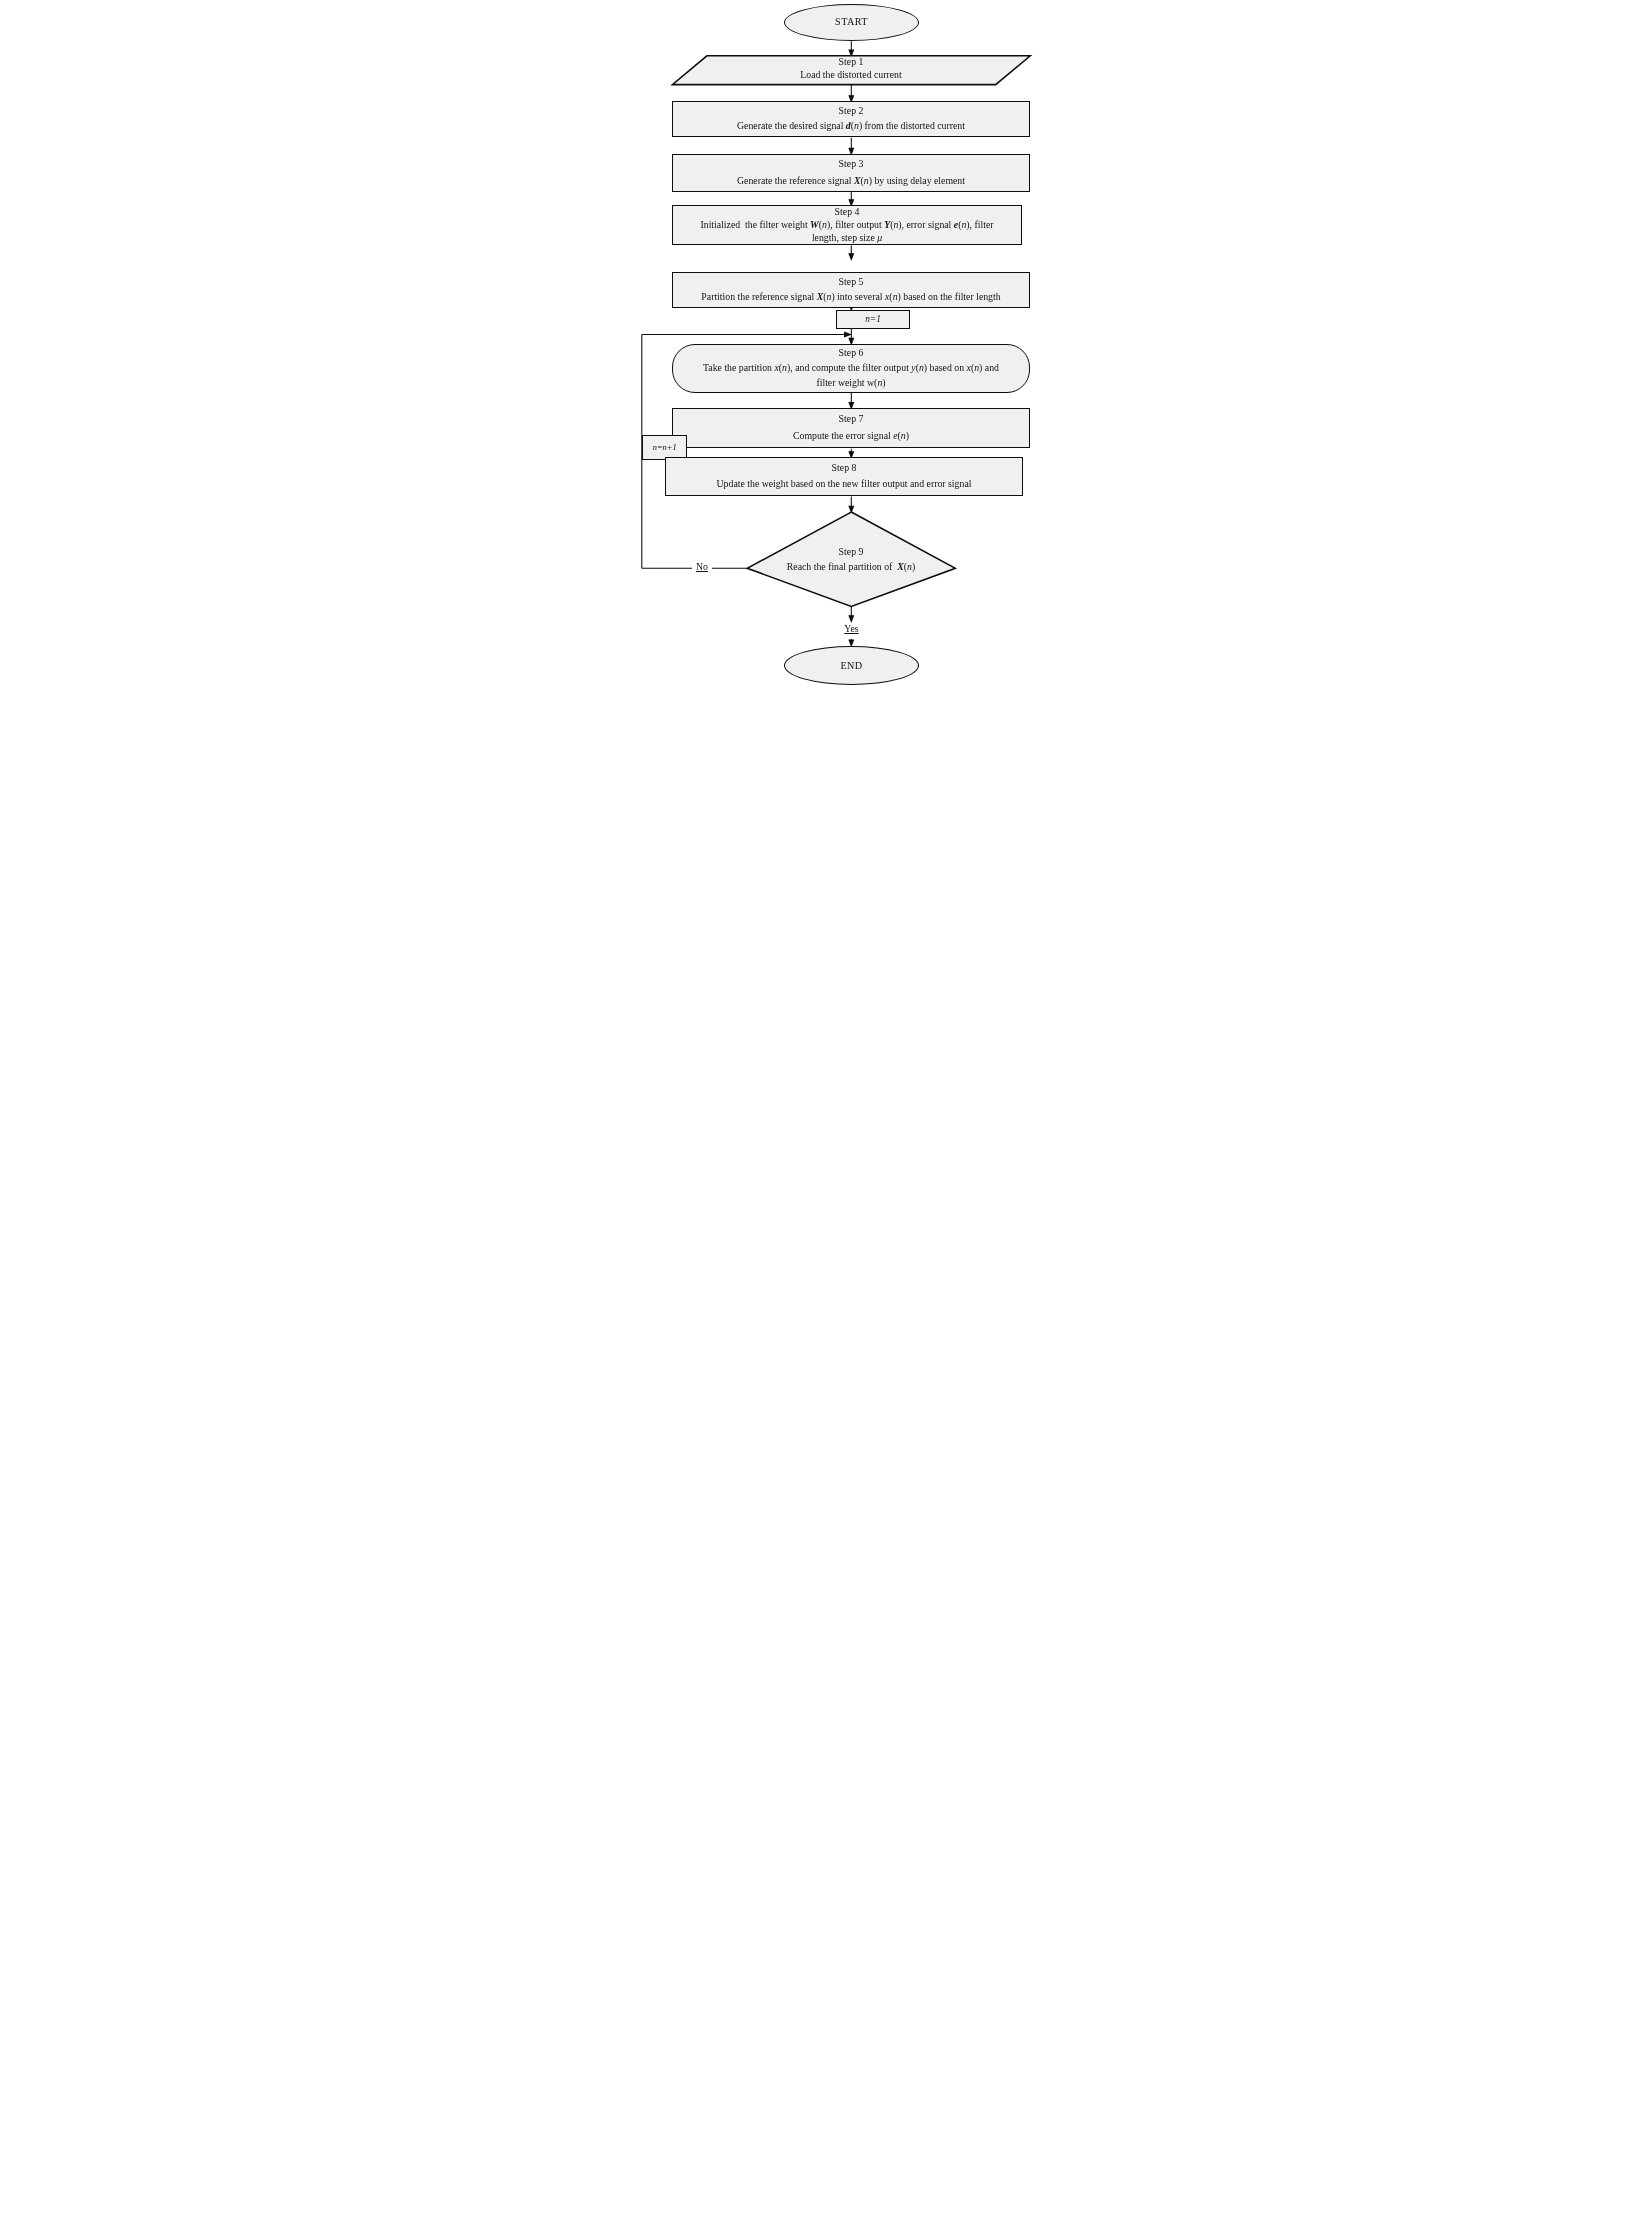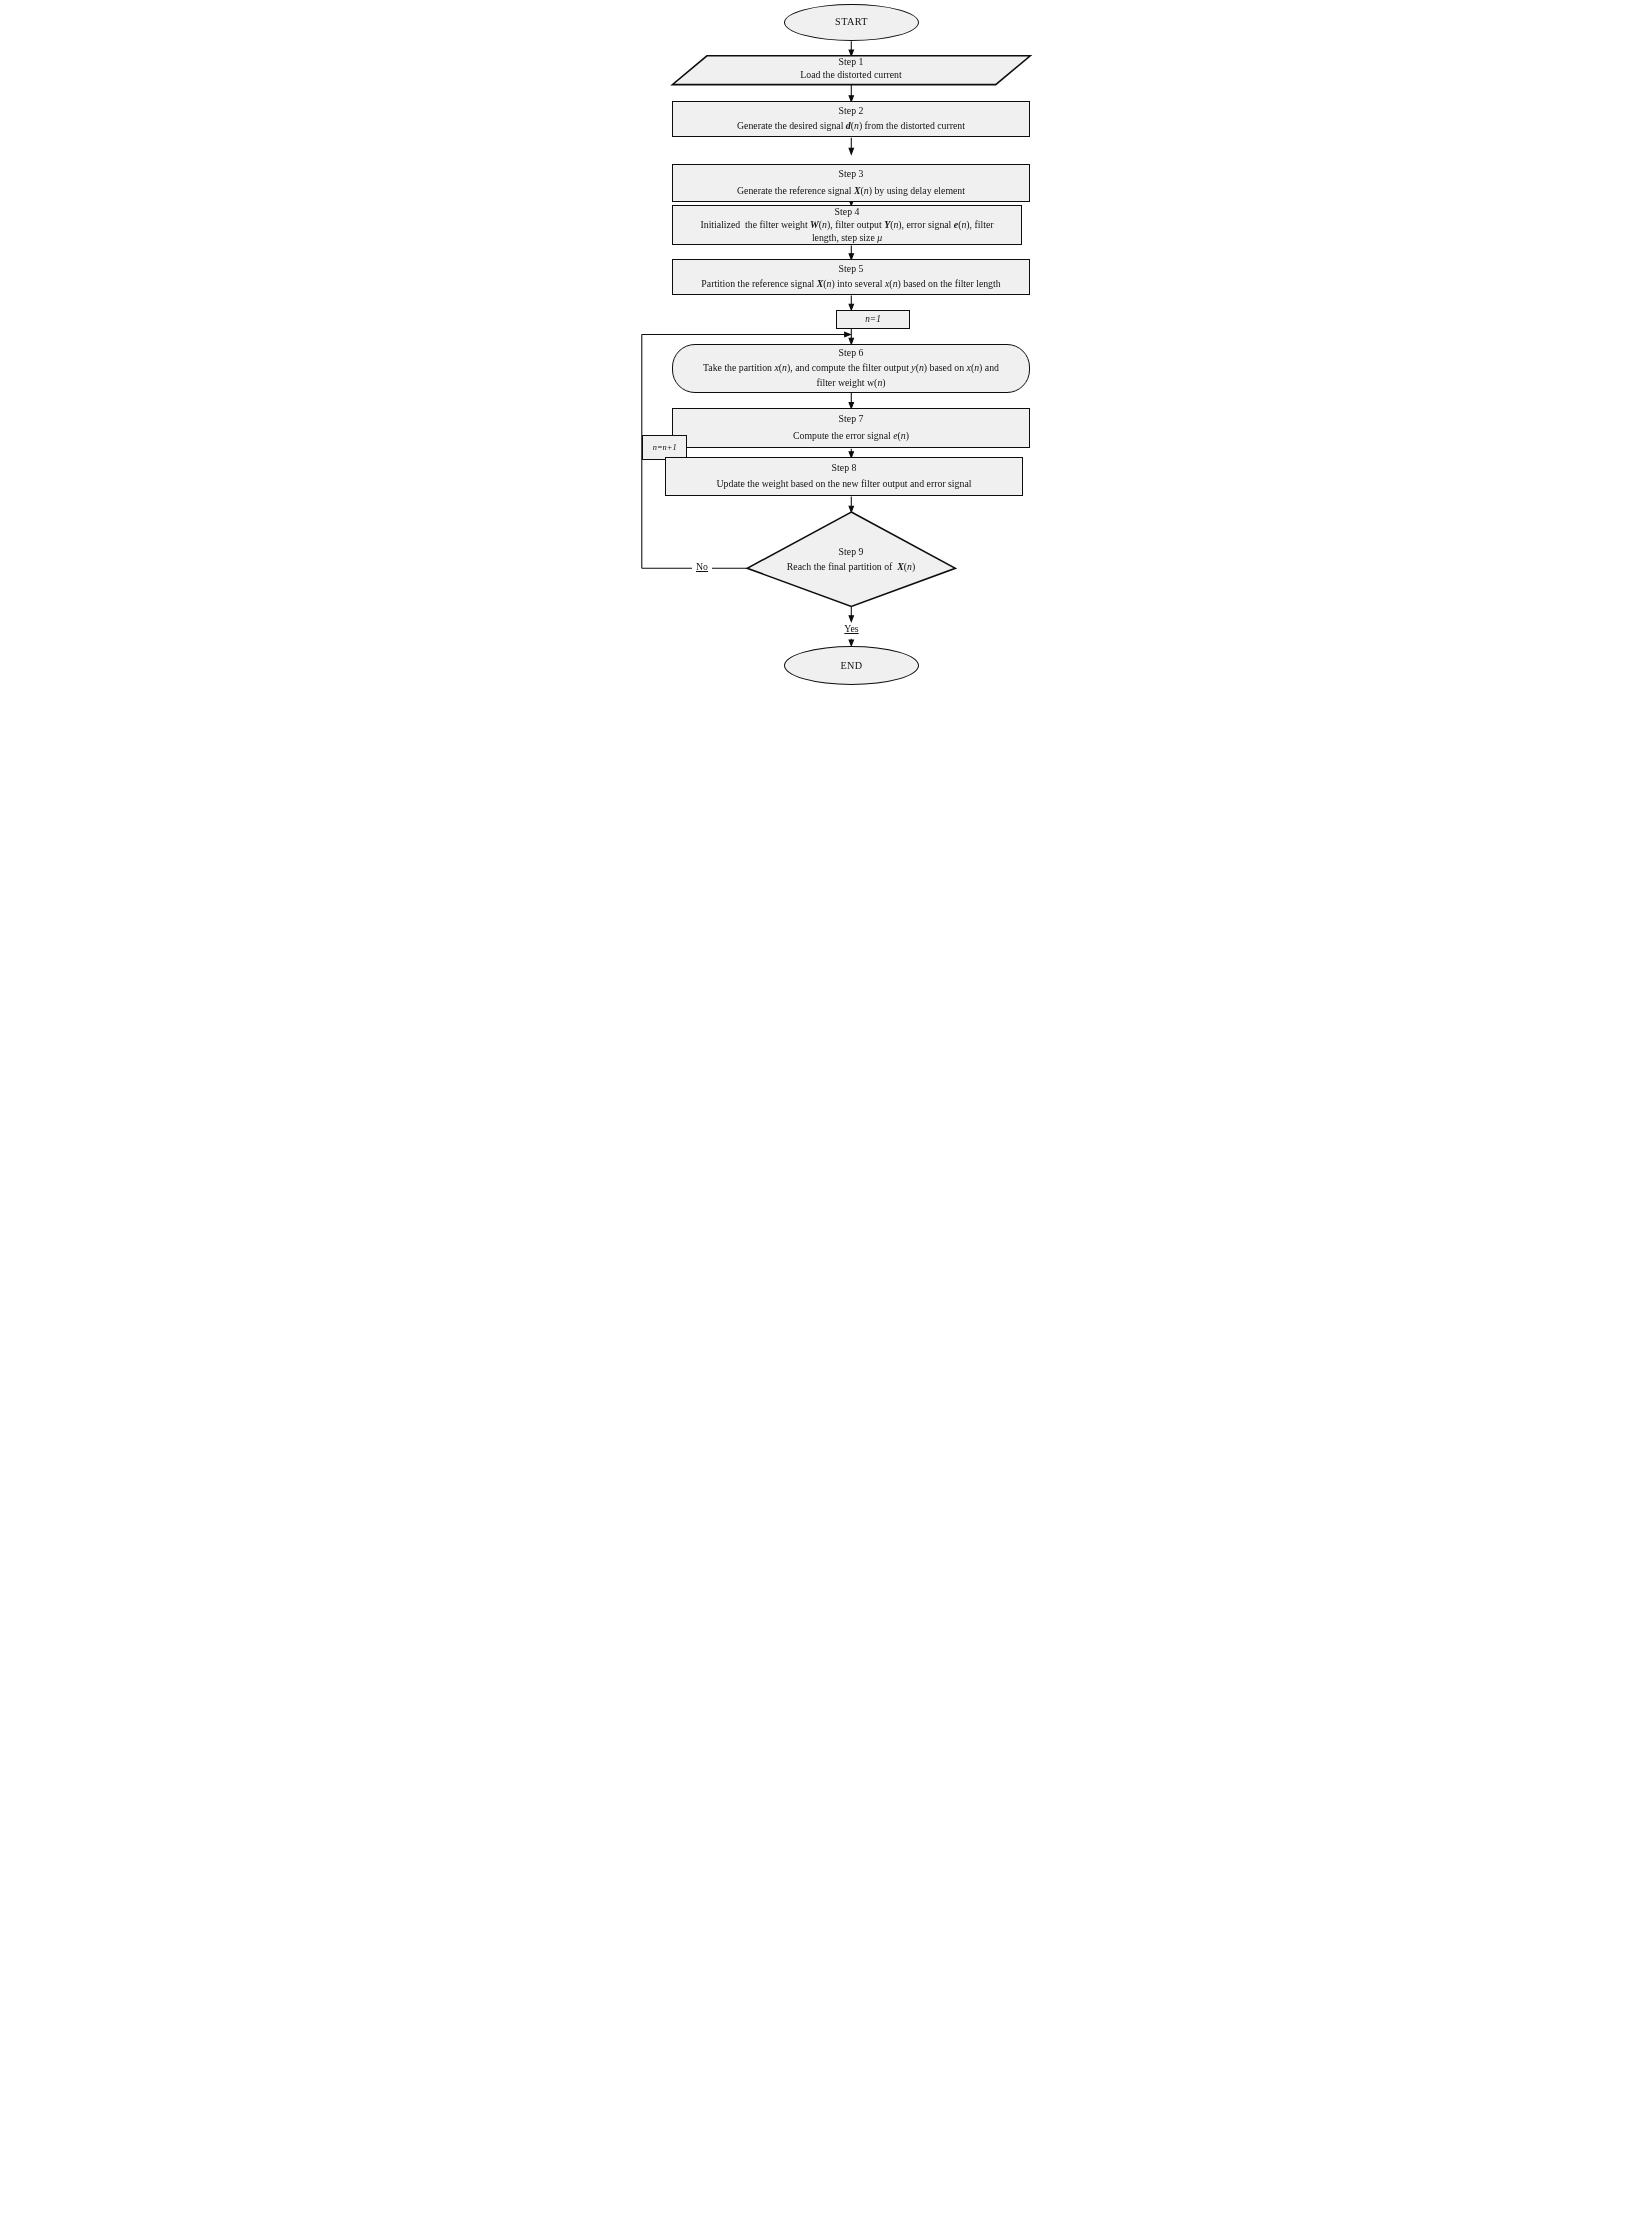--- a/index.html
+++ b/index.html
@@ -78,32 +78,32 @@
   <div class="node plain" id="n-step1" style="left:59px;top:56px;width:358px;height:26.6px;">
     <div class="title">Step 1</div>
     <div class="line"><span class="s-n">Load the distorted current</span></div>
   </div>
 
   <div class="node" id="n-step2" style="left:59px;top:101px;width:358px;height:36px;">
     <div class="title">Step 2</div>
     <div class="line"><span class="s-n">Generate the desired signal </span><span class="s-b">d</span><span class="s-n">(</span><span class="s-i">n</span><span class="s-n">)</span><span class="s-n"> from the distorted current</span></div>
   </div>
 
-  <div class="node" id="n-step3" style="left:59px;top:164px;width:358px;height:38px;">
+  <div class="node" id="n-step3" style="left:59px;top:154px;width:358px;height:38px;">
     <div class="title">Step 3</div>
     <div class="line"><span class="s-n">Generate the reference signal </span><span class="s-b">X</span><span class="s-n">(</span><span class="s-i">n</span><span class="s-n">)</span><span class="s-n"> by using delay element</span></div>
   </div>
 
   <div class="node" id="n-step4" style="left:59px;top:205px;width:350px;height:40px;">
     <div class="title">Step 4</div>
     <div class="line"><span class="s-n">Initialized &nbsp;the filter weight </span><span class="s-b">W</span><span class="s-n">(</span><span class="s-i">n</span><span class="s-n">)</span><span class="s-n">, filter output </span><span class="s-b">Y</span><span class="s-n">(</span><span class="s-i">n</span><span class="s-n">)</span><span class="s-n">, error signal </span><span class="s-b">e</span><span class="s-n">(</span><span class="s-i">n</span><span class="s-n">)</span><span class="s-n">, filter</span></div>
     <div class="line"><span class="s-n">length, step size </span><span class="s-i">μ</span></div>
   </div>
 
-  <div class="node" id="n-step5" style="left:59px;top:259px;width:358px;height:36px;">
+  <div class="node" id="n-step5" style="left:59px;top:272px;width:358px;height:36px;">
     <div class="title">Step 5</div>
     <div class="line"><span class="s-n">Partition the reference signal </span><span class="s-b">X</span><span class="s-n">(</span><span class="s-i">n</span><span class="s-n">)</span><span class="s-n"> into several </span><span class="s-i">x</span><span class="s-n">(</span><span class="s-i">n</span><span class="s-n">)</span><span class="s-n"> based on the filter length</span></div>
   </div>
 
   <div class="node counter" id="n-n1" style="left:200px;top:310px;width:74px;height:19px;">
     <span>n=1</span>
   </div>
 
   <div class="node" id="n-step6" style="left:59px;top:344px;width:358px;height:49px;border-radius:23px;">
     <div class="title">Step 6</div>

